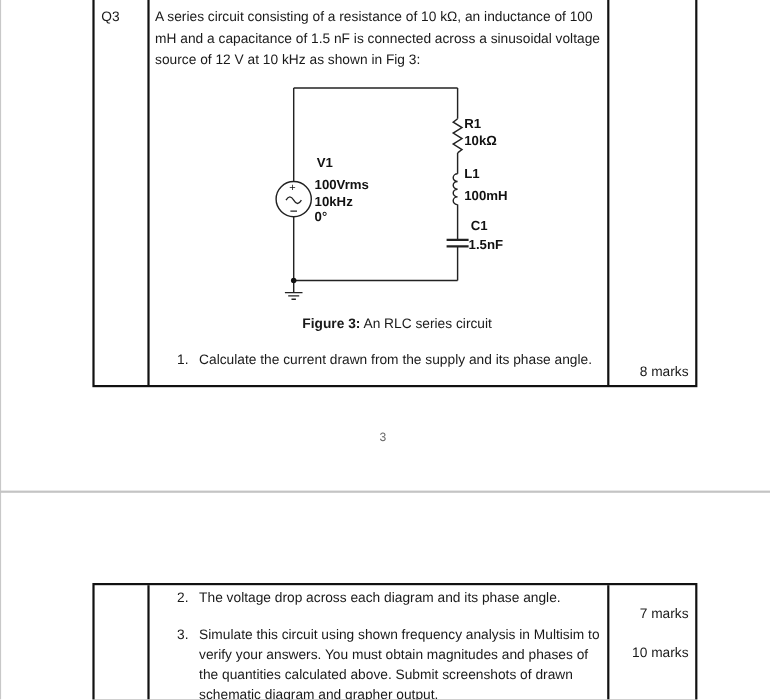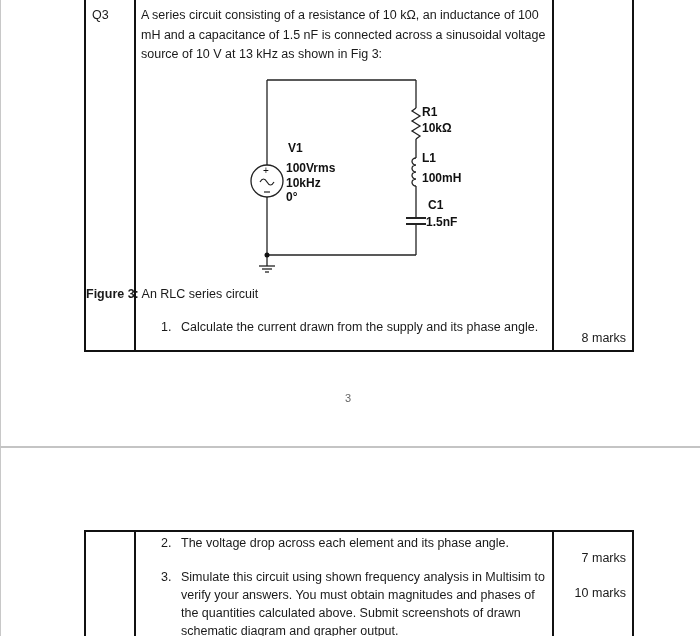--- a/index.html
+++ b/index.html
@@ -13,42 +13,42 @@
   .page-divider { position: absolute; left: 0; top: 446px; width: 700px; height: 2px; background: #c4c4c4; }
 
   .tbl { position: absolute; border: 2px solid #111; box-sizing: border-box; }
   .vline { position: absolute; top: 0; bottom: 0; width: 2px; background: #111; }
 
   .t1 { left: 84px; top: -2px; width: 550px; height: 354px; }
   .t2 { left: 84px; top: 530px; width: 550px; height: 108px; }
 
   .qnum { position: absolute; left: 6px; top: 8px; font-size: 12.5px; text-align: right; }
   .intro { position: absolute; left: 55px; top: 6px; width: 410px; font-size: 12.5px; line-height: 19.5px; }
-  .caption { position: absolute; left: 0; width: 550px; top: 287px; font-size: 12.5px; }
+  .caption { position: absolute; left: 0; width: 550px; text-align: center; top: 287px; font-size: 12.5px; }
   .caption b { font-weight: bold; }
   .q-item { position: absolute; font-size: 12.5px; line-height: 18px; }
   .q-item .num { position: absolute; left: 0; top: 0; }
   .q-item .txt { position: absolute; left: 20px; top: 0; }
   .marks { position: absolute; font-size: 12.5px; right: 6px; padding-left: 20px; }
 
   .pagenum { position: absolute; left: 345px; top: 392px; font-size: 11px; color: #666; }
 
   svg text { font-family: "Liberation Sans", "DejaVu Sans", sans-serif; font-weight: bold; font-size: 12px; fill: #111; }
 </style>
 </head>
 <body>
 
 <div class="left-edge"></div>
 
 <div class="tbl t1">
   <div class="vline" style="left:48px"></div>
   <div class="vline" style="left:466px"></div>
 
   <div class="qnum">Q3</div>
-  <div class="intro">A series circuit consisting of a resistance of 10 kΩ, an inductance of 100 mH and a capacitance of 1.5 nF is connected across a sinusoidal voltage source of 10 V at 13 kHz as shown in Fig 3:</div>
+  <div class="intro">A series circuit consisting of a resistance of 10 kΩ, an inductance of 100 mH and a capacitance of 1.5 nF is connected across a sinusoidal voltage source of 12 V at 10 kHz as shown in Fig 3:</div>
 
   <svg style="position:absolute; left:150px; top:70px;" width="260" height="210" viewBox="0 0 260 210">
 
     <line x1="31" y1="10" x2="180" y2="10" stroke="#222" stroke-width="1.3"></line>
     <line x1="31" y1="10" x2="31" y2="95" stroke="#222" stroke-width="1.3"></line>
     <line x1="31" y1="127" x2="31" y2="196" stroke="#222" stroke-width="1.3"></line>
     <line x1="31" y1="185" x2="180" y2="185" stroke="#222" stroke-width="1.3"></line>
     <circle cx="31" cy="185" r="2.5" fill="#111"></circle>
 
     <g>
@@ -98,21 +98,21 @@
 
 <div class="pagenum">3</div>
 <div class="page-divider"></div>
 
 <div class="tbl t2">
   <div class="vline" style="left:48px"></div>
   <div class="vline" style="left:466px"></div>
 
   <div class="q-item" style="left:75px; top:2px; width:390px;">
     <span class="num">2.</span>
-    <span class="txt">The voltage drop across each element and its phase angle.</span>
+    <span class="txt">The voltage drop across each diagram and its phase angle.</span>
   </div>
   <div class="marks" style="top:19px;">7 marks</div>
 
   <div class="q-item" style="left:75px; top:36px; width:390px; line-height:18px;">
     <span class="num">3.</span>
     <span class="txt" style="top:0">Simulate this circuit using shown frequency analysis in Multisim to</span>
     <span class="txt" style="top:18px">verify your answers. You must obtain magnitudes and phases of</span>
     <span class="txt" style="top:36px">the quantities calculated above. Submit screenshots of drawn</span>
     <span class="txt" style="top:54px">schematic diagram and grapher output.</span>
   </div>

